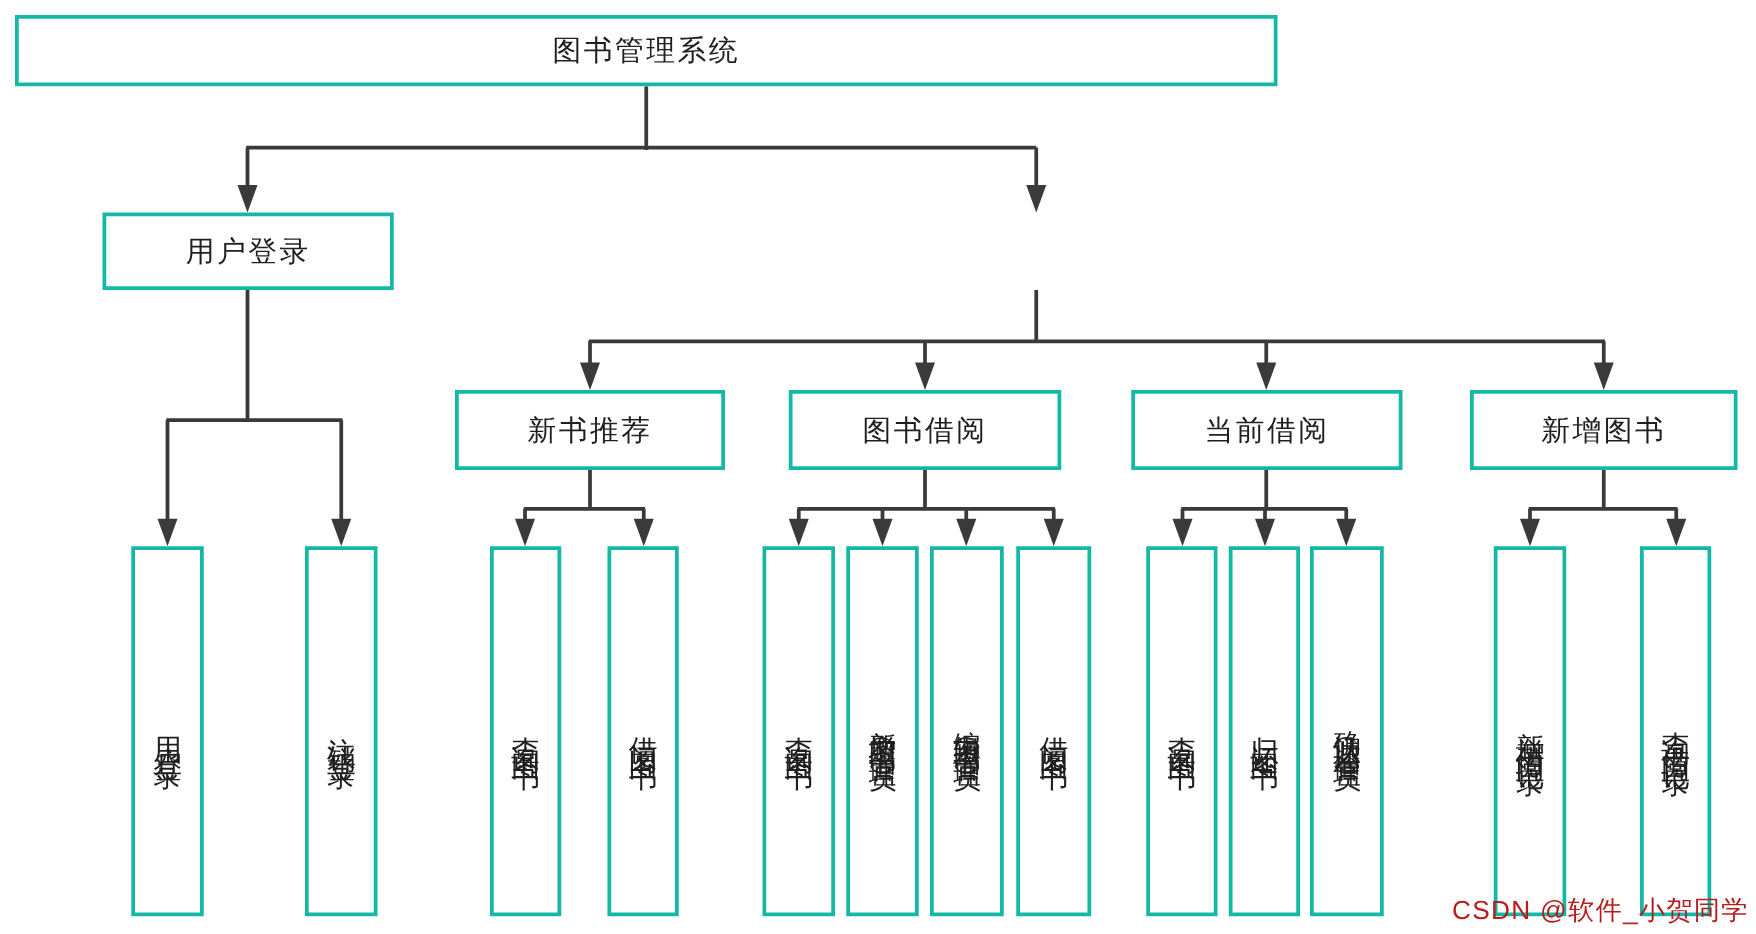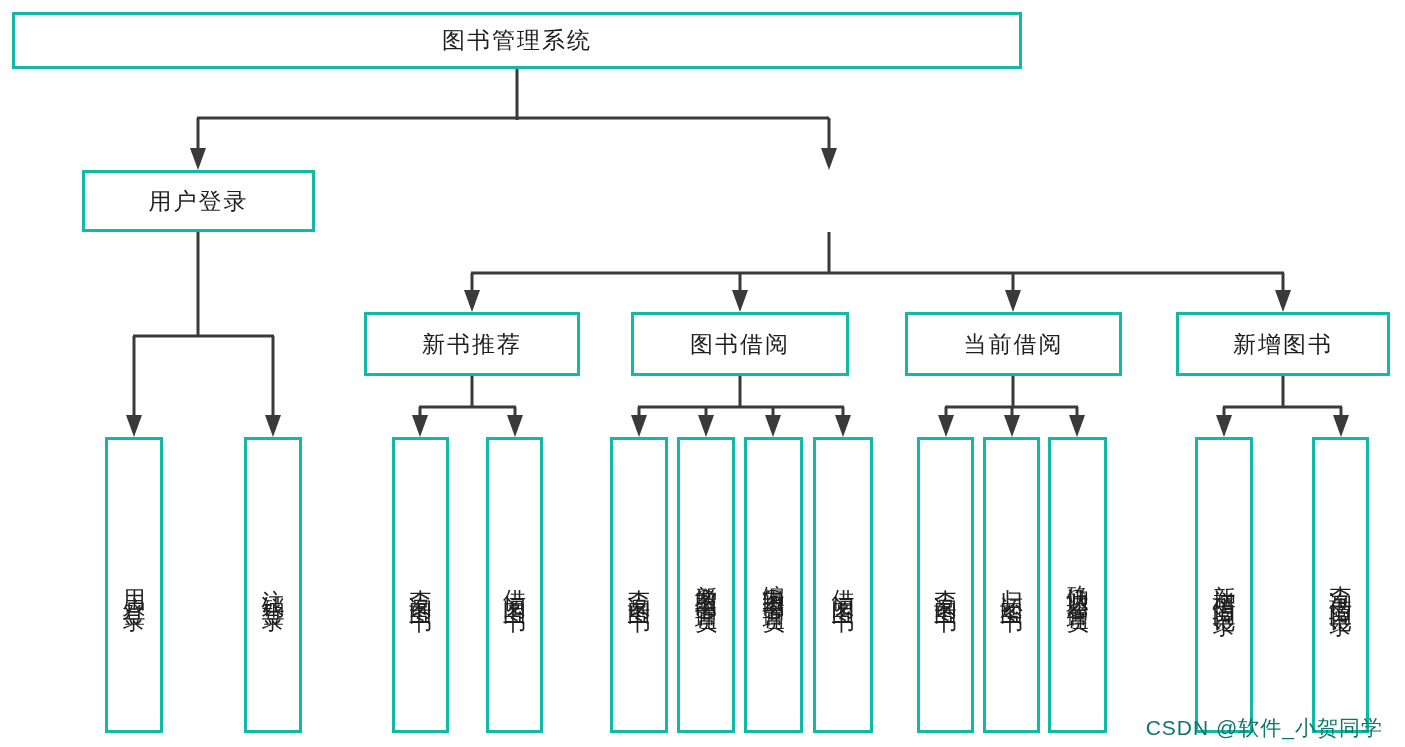--- a/index.html
+++ b/index.html
@@ -31,24 +31,24 @@
   .node .vtext{
     writing-mode:vertical-rl;
     text-orientation:mixed;
     font-size:23px;
     line-height:1;
     letter-spacing:7px;
     color:#1f1f1f;
   }
   .watermark{
     position:absolute;
-    right:22px;bottom:5px;
+    right:6px;bottom:5px;
     z-index:5;
     font-size:21px;
-    color:#0f766e;
+    color:#b91c1c;
     letter-spacing:1px;
     white-space:nowrap;
   }
 </style>
 </head>
 <body>
 
 <div class="canvas">
 
   <svg class="connectors" width="1405" height="747" viewBox="0 0 1405 747">

